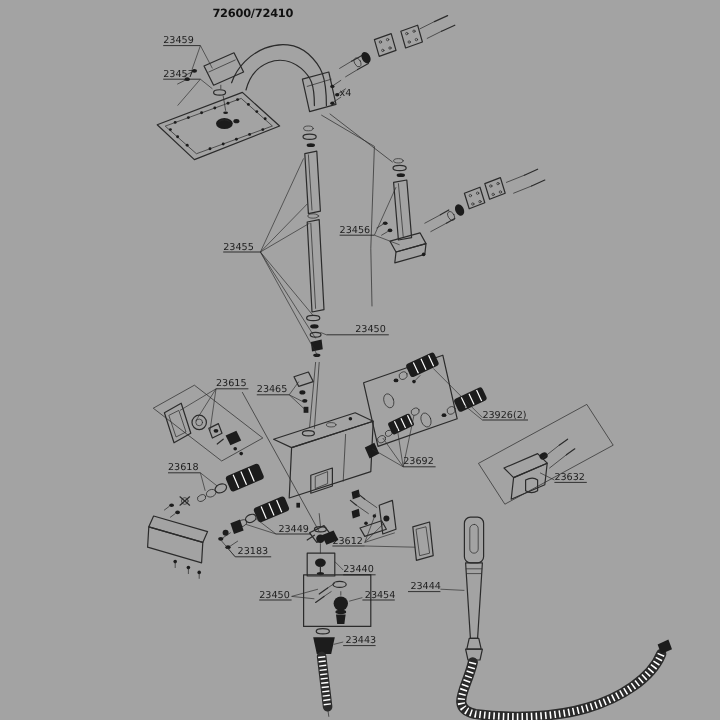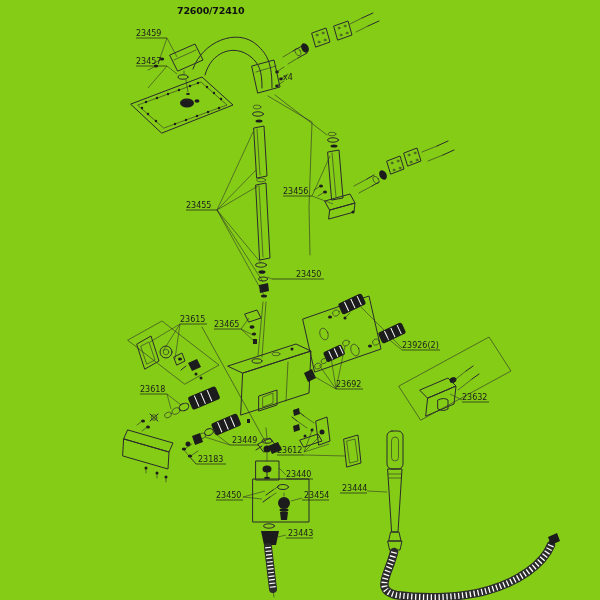--- a/index.html
+++ b/index.html
@@ -1,16 +1,16 @@
 <!DOCTYPE html>
 <html><head>
 <meta charset="utf-8">
 <style>
   html,body{margin:0;padding:0;background:#fff}
-  #canvas{position:relative;width:600px;height:600px;background:#84cc16;overflow:hidden}
+  #canvas{position:relative;width:600px;height:600px;background:#a3a3a3;overflow:hidden}
   .lbl{font:8px "DejaVu Sans",sans-serif;fill:#1c1c1c}
   .ttl{font:bold 9.5px "DejaVu Sans",sans-serif;fill:#111;letter-spacing:-0.2px}
   .o{fill:none;stroke:#2b2b2b;stroke-width:1;stroke-linecap:round;stroke-linejoin:round}
   .t{fill:none;stroke:#2b2b2b;stroke-width:.6;stroke-linecap:round;stroke-linejoin:round}
   .f{fill:#1c1c1c;stroke:none}
   .ul{stroke:#1c1c1c;stroke-width:.7}
   .ld{stroke:#2b2b2b;stroke-width:.55;fill:none}
 </style>
 </head>
 <body>

